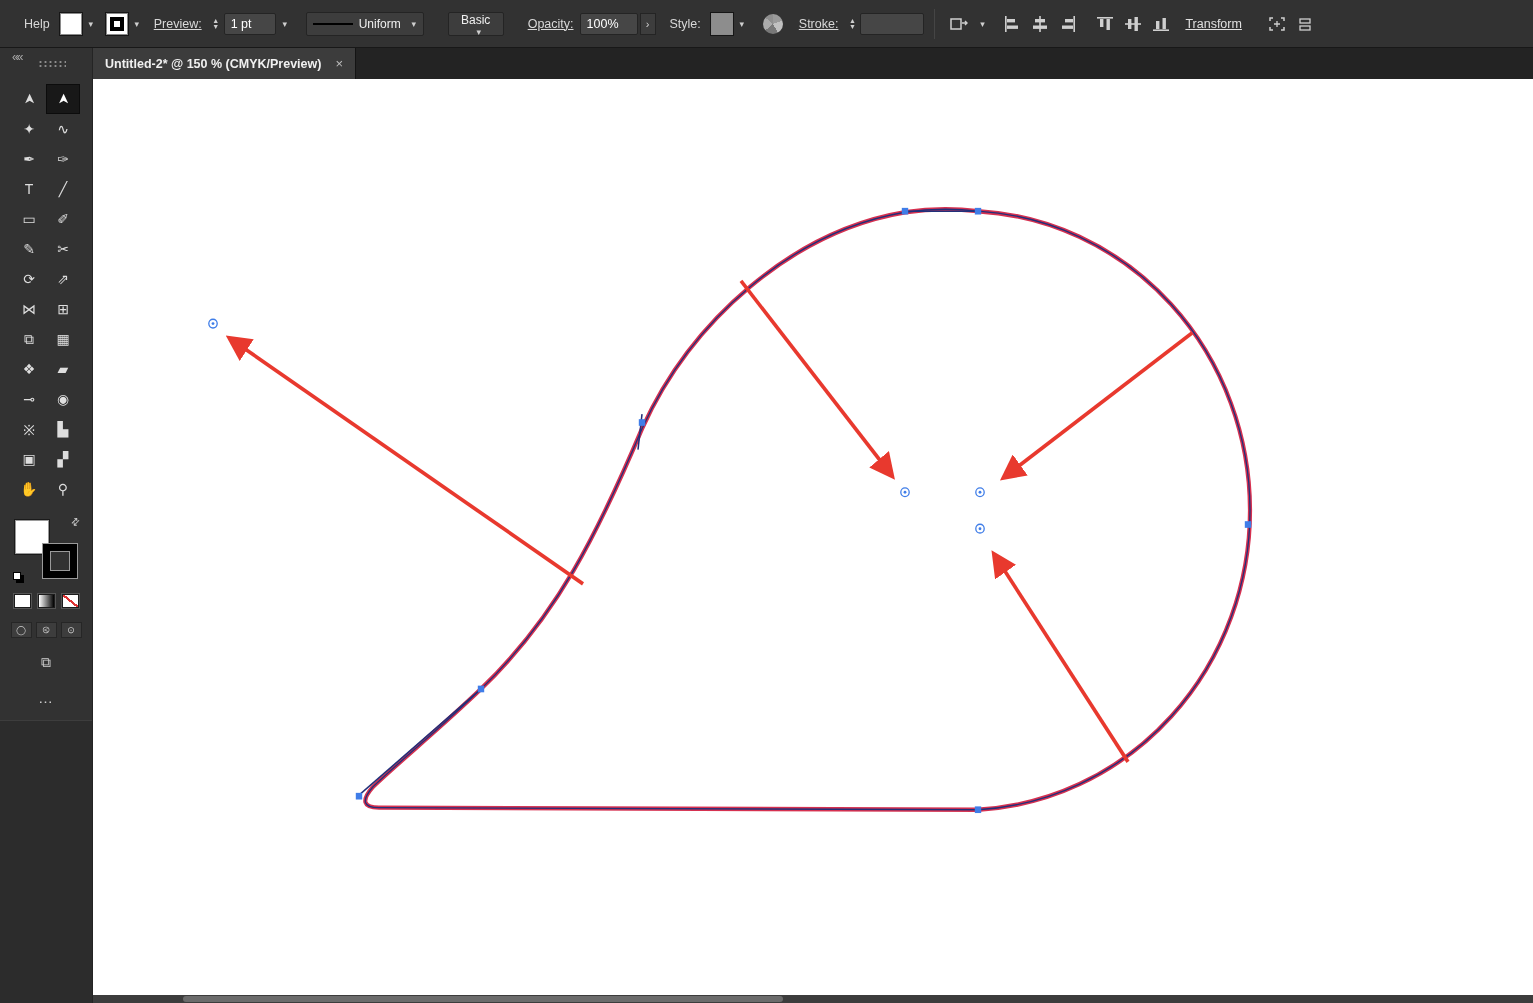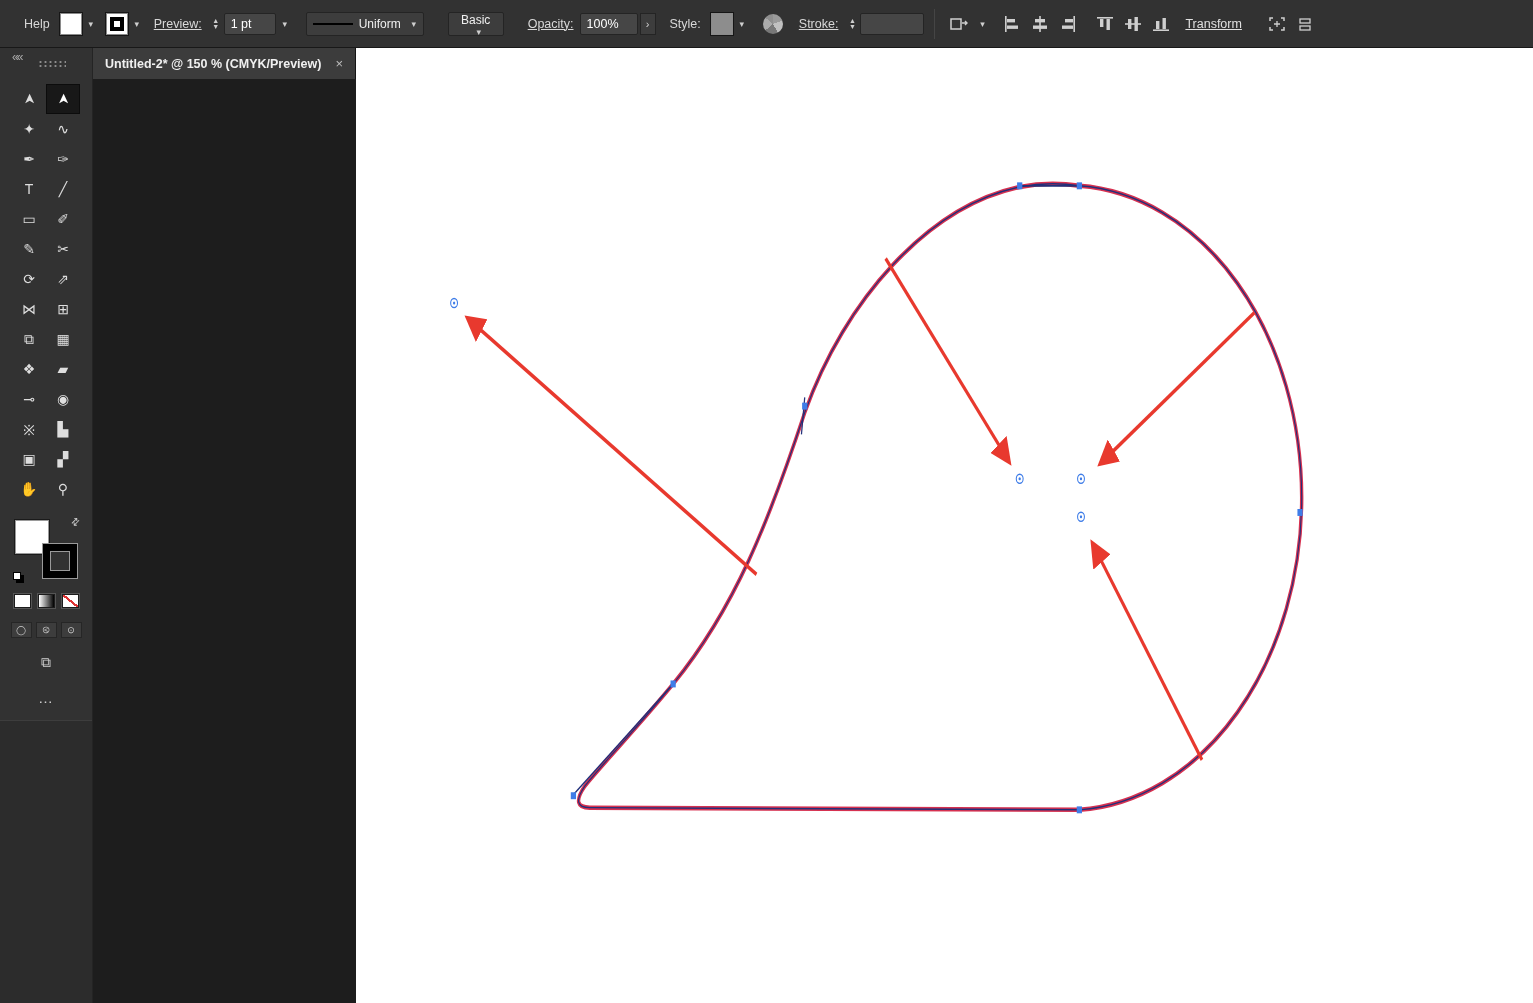--- a/index.html
+++ b/index.html
@@ -64,21 +64,21 @@
   .cbtn.grad { background:linear-gradient(90deg,#fff,#000); }
   .cbtn.none { background:linear-gradient(to top right, #fff 44%, #dd3333 44%, #dd3333 56%, #fff 56%); }
 
   .mode-row { display:flex; justify-content:center; gap:4px; margin-top:14px; }
   .mbtn { width:21px; height:16px; background:#3d3d3d; border:1px solid #262626; color:#cfcfcf; font-size:9px; display:flex; align-items:center; justify-content:center; }
   .screen-mode { text-align:center; margin-top:16px; color:#cfcfcf; font-size:14px; }
   .edit-toolbar { text-align:center; margin-top:18px; color:#cfcfcf; font-size:15px; letter-spacing:1px; }
   .panel-lower { flex:1; margin-top:14px; border-top:1px solid #3d3d3d; background:#2c2c2c; }
 
   
-  .workarea { flex:1; display:flex; min-width:0; }
+  .workarea { flex:1; display:flex; flex-direction:column; min-width:0; }
   .tabbar { height:31px; background:#232323; display:flex; align-items:flex-end; flex:0 0 auto; }
   .tab { height:31px; background:#3c3c3c; display:flex; align-items:center; padding:0 12px; border-right:1px solid #141414; }
   .tab-title { font-size:12.5px; font-weight:bold; color:#f0f0f0; margin-right:14px; }
   .tab-close { font-size:13px; color:#bdbdbd; cursor:default; }
   .canvas { flex:1; background:#ffffff; position:relative; min-height:0; }
   .canvas svg { position:absolute; inset:0; width:100%; height:100%; }
   .bottombar { height:8px; background:#3c3c3c; position:relative; flex:0 0 auto; }
   .hthumb { position:absolute; left:90px; top:1px; width:600px; height:6px; background:#6b6b6b; border-radius:3px; }
 </style>
 </head>

